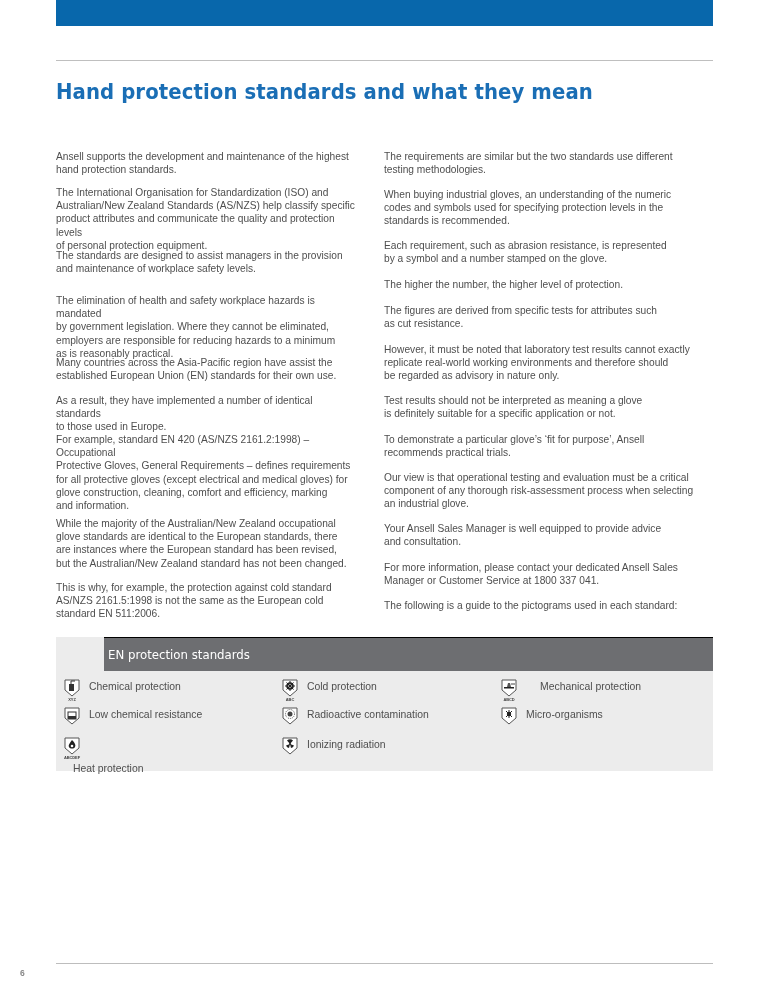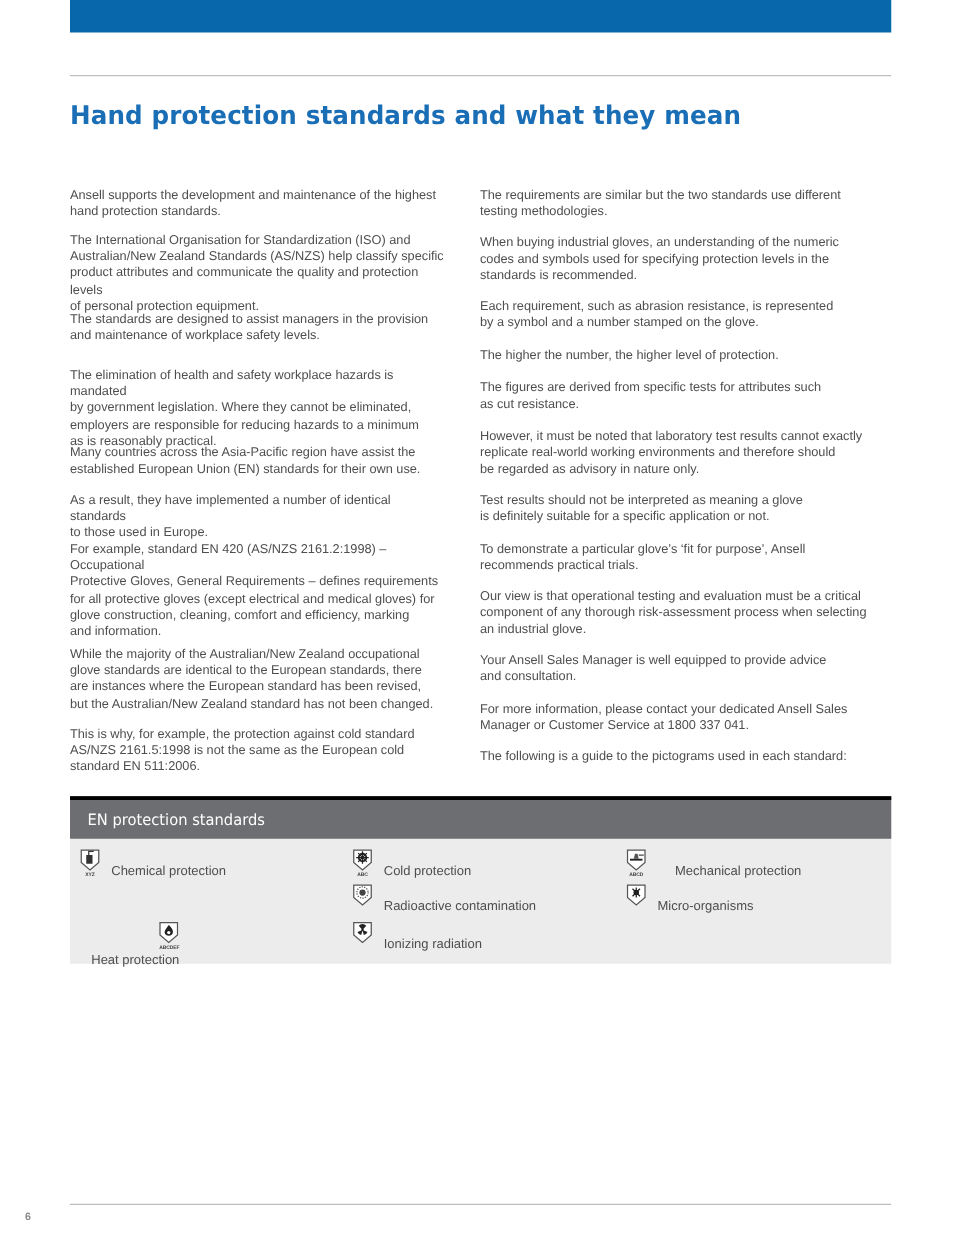--- a/index.html
+++ b/index.html
@@ -15,24 +15,24 @@
       font-size: 20.5px; letter-spacing: 0.1px; color: #1a6eb5;
       transform: scaleX(0.96); transform-origin: left top;
     }
 
     .col { position: absolute; top: 150px; width: 300px; font-size: 10.2px; line-height: 13.2px; color: #4e4e4e; }
     .col-left { left: 56px; }
     .col-right { left: 384px; width: 320px; }
     .col p { position: absolute; left: 0; width: 100%; white-space: pre-line; }
 
     .panel { position: absolute; left: 56px; top: 637px; width: 657px; height: 134px; background: #ececec; }
-    .panel-header { height: 34px; background: #6d6e71; border-top: 3px solid #000000; padding-left: 14px; display: flex; align-items: center; }
+    .panel-header { height: 34px; background: #6d6e71; border-top: 1px solid #000000; padding-left: 4px; display: flex; align-items: center; margin-left: 48px; }
     .panel-title { color: #ffffff; font-family: "DejaVu Sans", sans-serif; font-size: 12.5px; transform: scaleX(0.94); transform-origin: left center; }
 
-    .legend-item { position: absolute; display: flex; align-items: flex-end; }
+    .legend-item { position: absolute; display: flex; align-items: flex-start; }
     .legend-icon { position: relative; width: 16px; height: 24px; }
     .legend-icon svg { position: absolute; left: 0; top: 0; }
     .legend-code { position: absolute; top: 18px; left: -3px; width: 22px; text-align: center; font-size: 4px; font-weight: bold; color: #444; letter-spacing: -0.1px; }
     .legend-label { margin-left: 9px; margin-top: 2px; font-size: 10.4px; color: #4e4e4e; white-space: nowrap; }
 
     .footer-rule { position: absolute; left: 56px; top: 963px; width: 657px; height: 1px; background: #bdbdbd; }
     .page-number { position: absolute; left: 20px; top: 968px; font-size: 8.5px; font-weight: bold; color: #888; }
     .footer-text { position: absolute; left: 56px; top: 1024px; font-size: 8px; color: #8a8a8a; margin-left: 40px; }
   </style>
 </head>
@@ -110,20 +110,30 @@
     <div class="legend-icon">
       <svg width="16" height="18" viewBox="0 0 16 18">
           <path d="M1 1 H15 V11 L8 17 L1 11 Z" fill="#fff" stroke="#555" stroke-width="1"></path>
           <rect x="5" y="5" width="5" height="7" fill="#333"></rect>
           <path d="M7 5 V2 H11" stroke="#333" stroke-width="1" fill="none"></path>
         </svg>
       <span class="legend-code">XYZ</span>
     </div>
     <span class="legend-label">Chemical protection</span>
   </div>
+  <div class="legend-item" style="left:8px; top:70px;">
+    <div class="legend-icon">
+      <svg width="16" height="18" viewBox="0 0 16 18">
+          <path d="M1 1 H15 V11 L8 17 L1 11 Z" fill="#fff" stroke="#555" stroke-width="1"></path>
+          <rect x="4" y="5" width="8" height="7" fill="none" stroke="#333" stroke-width="1"></rect>
+          <rect x="4" y="9" width="8" height="3" fill="#333"></rect>
+        </svg>
+    </div>
+    <span class="legend-label">Low chemical resistance</span>
+  </div>
   <div class="legend-item" style="left:8px; top:100px;flex-direction:column;">
     <div class="legend-icon">
       <svg width="16" height="18" viewBox="0 0 16 18">
           <path d="M1 1 H15 V11 L8 17 L1 11 Z" fill="#fff" stroke="#555" stroke-width="1"></path>
           <path d="M8 3 C11 6 12 8 11 10 C10 12 6 12 5 10 C4 8 6 6 8 3 Z" fill="#222"></path>
           <circle cx="8" cy="9" r="1.3" fill="#fff"></circle>
         </svg>
       <span class="legend-code">ABCDEF</span>
     </div>
     <span class="legend-label">Heat protection</span>

